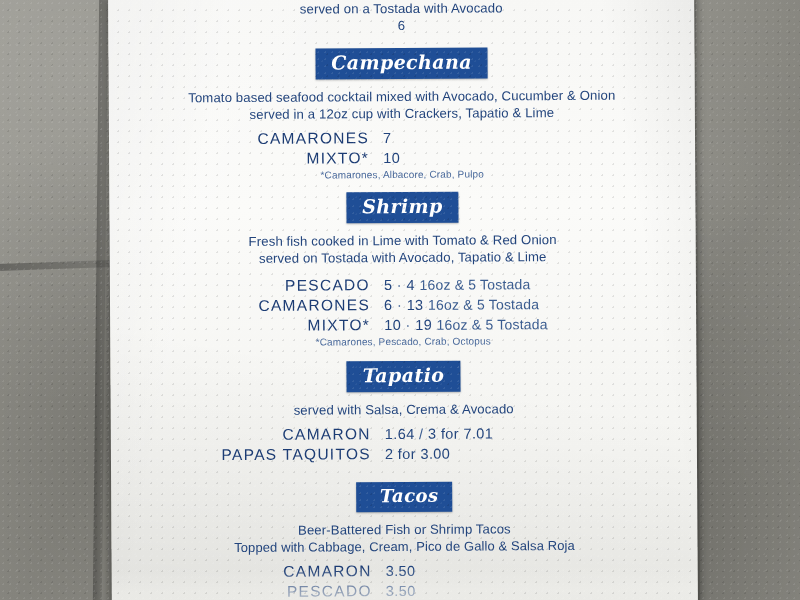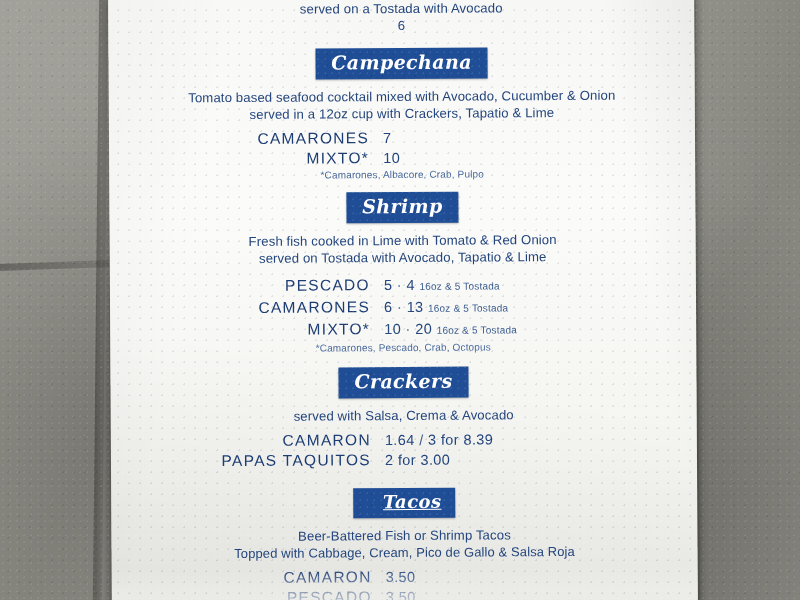--- a/index.html
+++ b/index.html
@@ -102,21 +102,21 @@
     color: #ffffff;
     font-family: "DejaVu Serif", serif;
     font-style: italic;
     font-weight: bold;
     font-size: 19px;
     line-height: 1;
     padding: 5px 16px 7px 16px;
     letter-spacing: 0.4px;
     box-shadow: 0 1px 2px rgba(0,0,0,0.25);
   }
-  .banner.small { font-size: 18px; padding: 5px 14px 7px 30px; text-decoration: underline; }
+  .banner.small { font-size: 18px; padding: 5px 14px 7px 24px; }
 
   
   .rows {
     display: block;
     margin: 0 auto;
   }
   .row {
     display: flex;
     align-items: baseline;
     justify-content: center;
@@ -133,21 +133,21 @@
   }
   .row .val {
     width: 230px;
     text-align: left;
     font-size: 14.5px;
     letter-spacing: 0.4px;
     color: #23457d;
     white-space: nowrap;
   }
   .row .val .sub {
-    font-size: 10px;
+    font-size: 14px;
     letter-spacing: 0.2px;
     color: #3a5c90;
   }
   .row .val .sep { color: #3a5c90; }
 
   .footnote {
     font-size: 10px;
     letter-spacing: 0.15px;
     color: #4a6a9c;
     margin-top: 1px;
@@ -228,41 +228,41 @@
             <span class="sep">·</span>
             <span>13</span>
             <span class="sub">16oz &amp; 5 Tostada</span>
           </span>
         </div>
         <div class="row">
           <span class="name">MIXTO*</span>
           <span class="val">
             <span>10</span>
             <span class="sep">·</span>
-            <span>20</span>
+            <span>19</span>
             <span class="sub">16oz &amp; 5 Tostada</span>
           </span>
         </div>
       </div>
       <div class="footnote">*Camarones, Pescado, Crab, Octopus</div>
 
       <div class="sp14"></div>
       <div class="banner-wrap">
-        <span class="banner">Crackers</span>
+        <span class="banner">Tapatio</span>
       </div>
       <div class="sp9"></div>
       <div class="desc">served with Salsa, Crema &amp; Avocado</div>
       <div class="sp6"></div>
       <div class="rows">
         <div class="row">
           <span class="name">CAMARON</span>
           <span class="val">
             <span>1.64</span>
             <span class="sep">/</span>
-            <span>3 for 8.39</span>
+            <span>3 for 7.01</span>
           </span>
         </div>
         <div class="row">
           <span class="name">PAPAS TAQUITOS</span>
           <span class="val">2 for 3.00</span>
         </div>
       </div>
 
       <div class="sp18"></div>
       <div class="banner-wrap">

